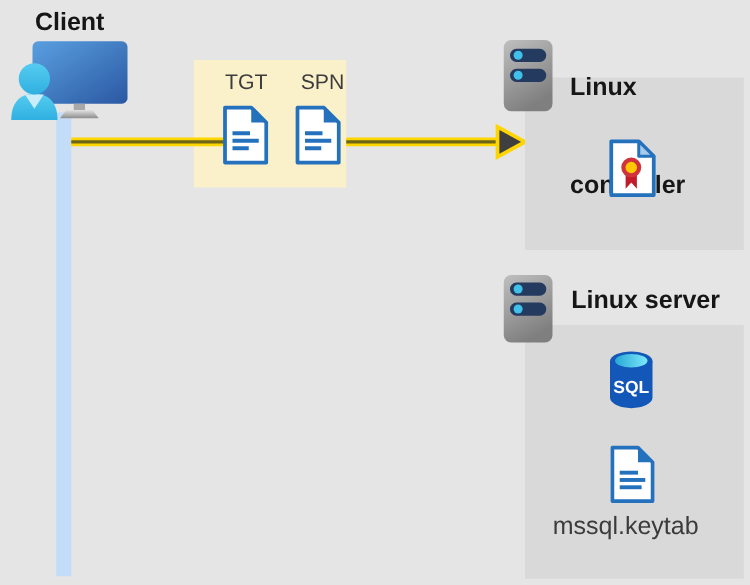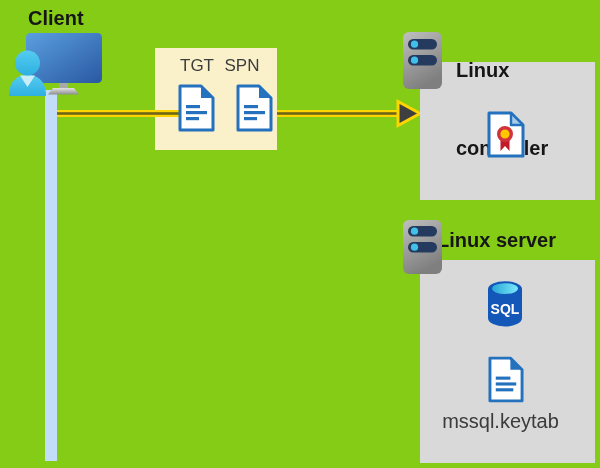--- a/index.html
+++ b/index.html
@@ -1,17 +1,17 @@
 <!DOCTYPE html>
 <html><head>
 <meta charset="utf-8">
 <style>
   html,body{margin:0;padding:0;background:#ffffff;}
   #canvas{
-    position:relative;width:600px;height:468px;background:#84cc16;overflow:hidden;
+    position:relative;width:600px;height:468px;background:#e5e5e5;overflow:hidden;
     font-family:"Liberation Sans", sans-serif;
   }
   .abs{position:absolute;}
   .label-bold{font-weight:bold;color:#161616;font-size:20px;line-height:26px;white-space:pre;}
   .label-reg{color:#3c3c3c;font-size:17px;}
   .panel{background:#d9d9d9;}
   .ticket-box{background:#faf1cb;}
   .vline{background:#c3dcf8;}
   .ticket-label{width:50px;text-align:center;}
   .file-label{width:161px;text-align:center;font-size:20px;color:#3b3b3b;}
@@ -52,21 +52,21 @@
 
   <svg class="abs" style="left:55px;top:98px;" width="370" height="32" viewBox="0 0 370 32">
     <rect x="2" y="12" width="123" height="7" fill="#ffd500"></rect>
     <rect x="2" y="14.2" width="123" height="2.6" fill="#6e6616"></rect>
     <rect x="222" y="12" width="124" height="7" fill="#ffd500"></rect>
     <rect x="222" y="14.2" width="124" height="2.6" fill="#6e6616"></rect>
     <path d="M343 3.5 L365 15.5 L343 27.5 Z" fill="#3f3f3f" stroke="#ffd500" stroke-width="3" stroke-linejoin="miter"></path>
   </svg>
 
   <div class="abs label-reg ticket-label" style="left:172px;top:56px;">TGT</div>
-  <div class="abs label-reg ticket-label" style="left:217px;top:56px;">SPN</div>
+  <div class="abs label-reg ticket-label" style="left:233px;top:56px;">SPN</div>
 
   <svg class="abs" style="left:178px;top:84px;" width="37" height="48" viewBox="0 0 37 48">
     <path d="M2 2 H23 L35 14 V46 H2 Z" fill="#ffffff" stroke="#2471be" stroke-width="3" stroke-linejoin="round"></path>
     <path d="M23 2 L35 14 L23 14 Z" fill="#2471be"></path>
     <rect x="8" y="21" width="14" height="3.2" fill="#2471be"></rect>
     <rect x="8" y="27" width="21" height="3.2" fill="#2471be"></rect>
     <rect x="8" y="33" width="13" height="3.2" fill="#2471be"></rect>
   </svg>
 
   <svg class="abs" style="left:236px;top:84px;" width="37" height="48" viewBox="0 0 37 48">
@@ -100,21 +100,21 @@
 
   <svg class="abs" style="left:487px;top:111px;" width="38" height="47" viewBox="0 0 38 47">
     <path d="M2 2 H24 L36 14 V45 H2 Z" fill="#ffffff" stroke="#2471be" stroke-width="3" stroke-linejoin="round"></path>
     <path d="M24 2 L36 14 H24 Z" fill="#a8cbea" stroke="#2471be" stroke-width="2.4" stroke-linejoin="round"></path>
     <path d="M13.5 26 H22.5 V40 L18 35 L13.5 40 Z" fill="#c21a28"></path>
     <circle cx="18" cy="23" r="6.3" fill="#ffc800" stroke="#d0333b" stroke-width="3.4"></circle>
   </svg>
 
   <div class="abs panel" style="left:420px;top:260px;width:175px;height:203px;"></div>
 
-  <div class="abs label-bold" style="left:437px;top:227px;">Linux server</div>
+  <div class="abs label-bold" style="left:457px;top:227px;">Linux server</div>
 
   <svg class="abs" style="left:402px;top:219px;" width="41" height="56" viewBox="0 0 41 56">
     <defs>
       <linearGradient id="srvGrad2" x1="0" y1="0" x2="0.4" y2="1">
         <stop offset="0" stop-color="#bfbfbf"></stop>
           <stop offset="1" stop-color="#7f7f7f"></stop>
       </linearGradient>
     </defs>
     <rect x="1" y="1" width="39" height="54" rx="6" fill="url(#srvGrad2)"></rect>
     <rect x="6" y="7" width="29" height="10.5" rx="5.2" fill="#243a5e"></rect>

